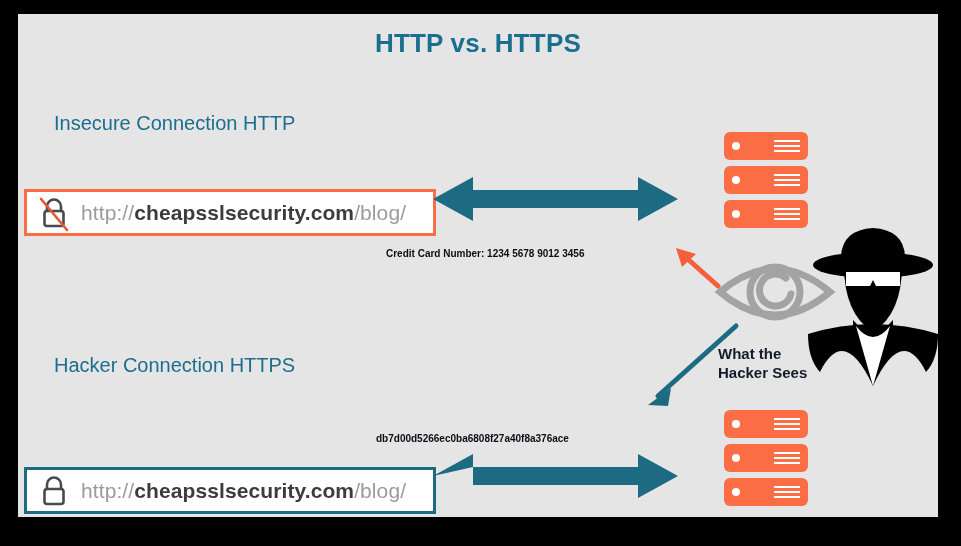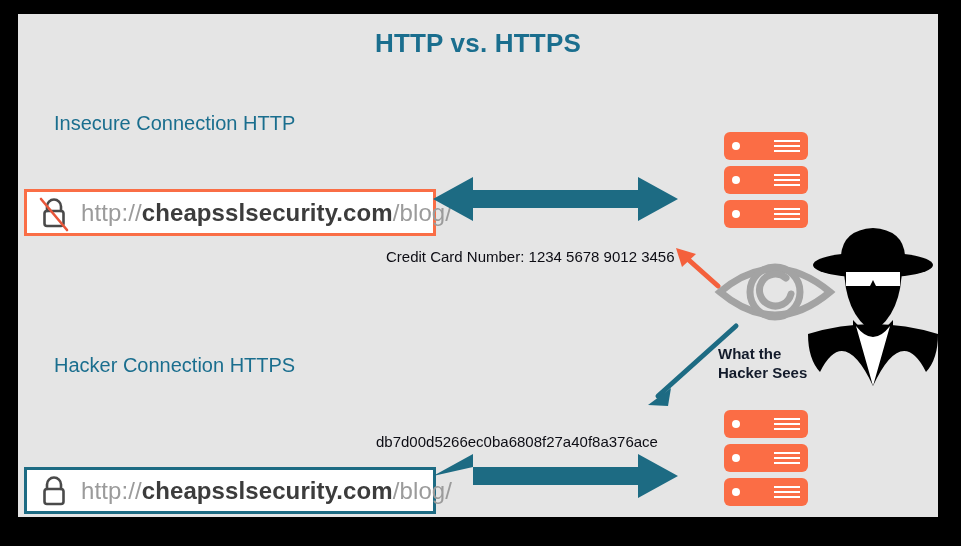--- a/index.html
+++ b/index.html
@@ -66,21 +66,21 @@
   .lock-wrap {
     width: 54px;
     min-width: 54px;
     height: 47px;
     position: relative;
     display: flex;
     align-items: center;
     justify-content: center;
   }
   .url-text {
-    font-size: 24px;
+    font-size: 21px;
     color: #9b9b9b;
     white-space: nowrap;
     letter-spacing: 0.1px;
   }
   .url-text .domain {
     color: #3c3c3c;
     font-weight: bold;
   }
 
   
@@ -128,22 +128,22 @@
     left: 0;
     top: 0;
     width: 920px;
     height: 503px;
     pointer-events: none;
   }
 
   
   .data-label {
     position: absolute;
-    font-size: 15px;
-    font-weight: normal;
+    font-size: 10px;
+    font-weight: bold;
     color: #0d0d14;
     white-space: nowrap;
   }
   #label-plaintext  { left: 368px; top: 234px; }
   #label-encrypted  { left: 358px; top: 419px; }
 
   #label-hacker-sees {
     position: absolute;
     left: 700px;
     top: 330px;

